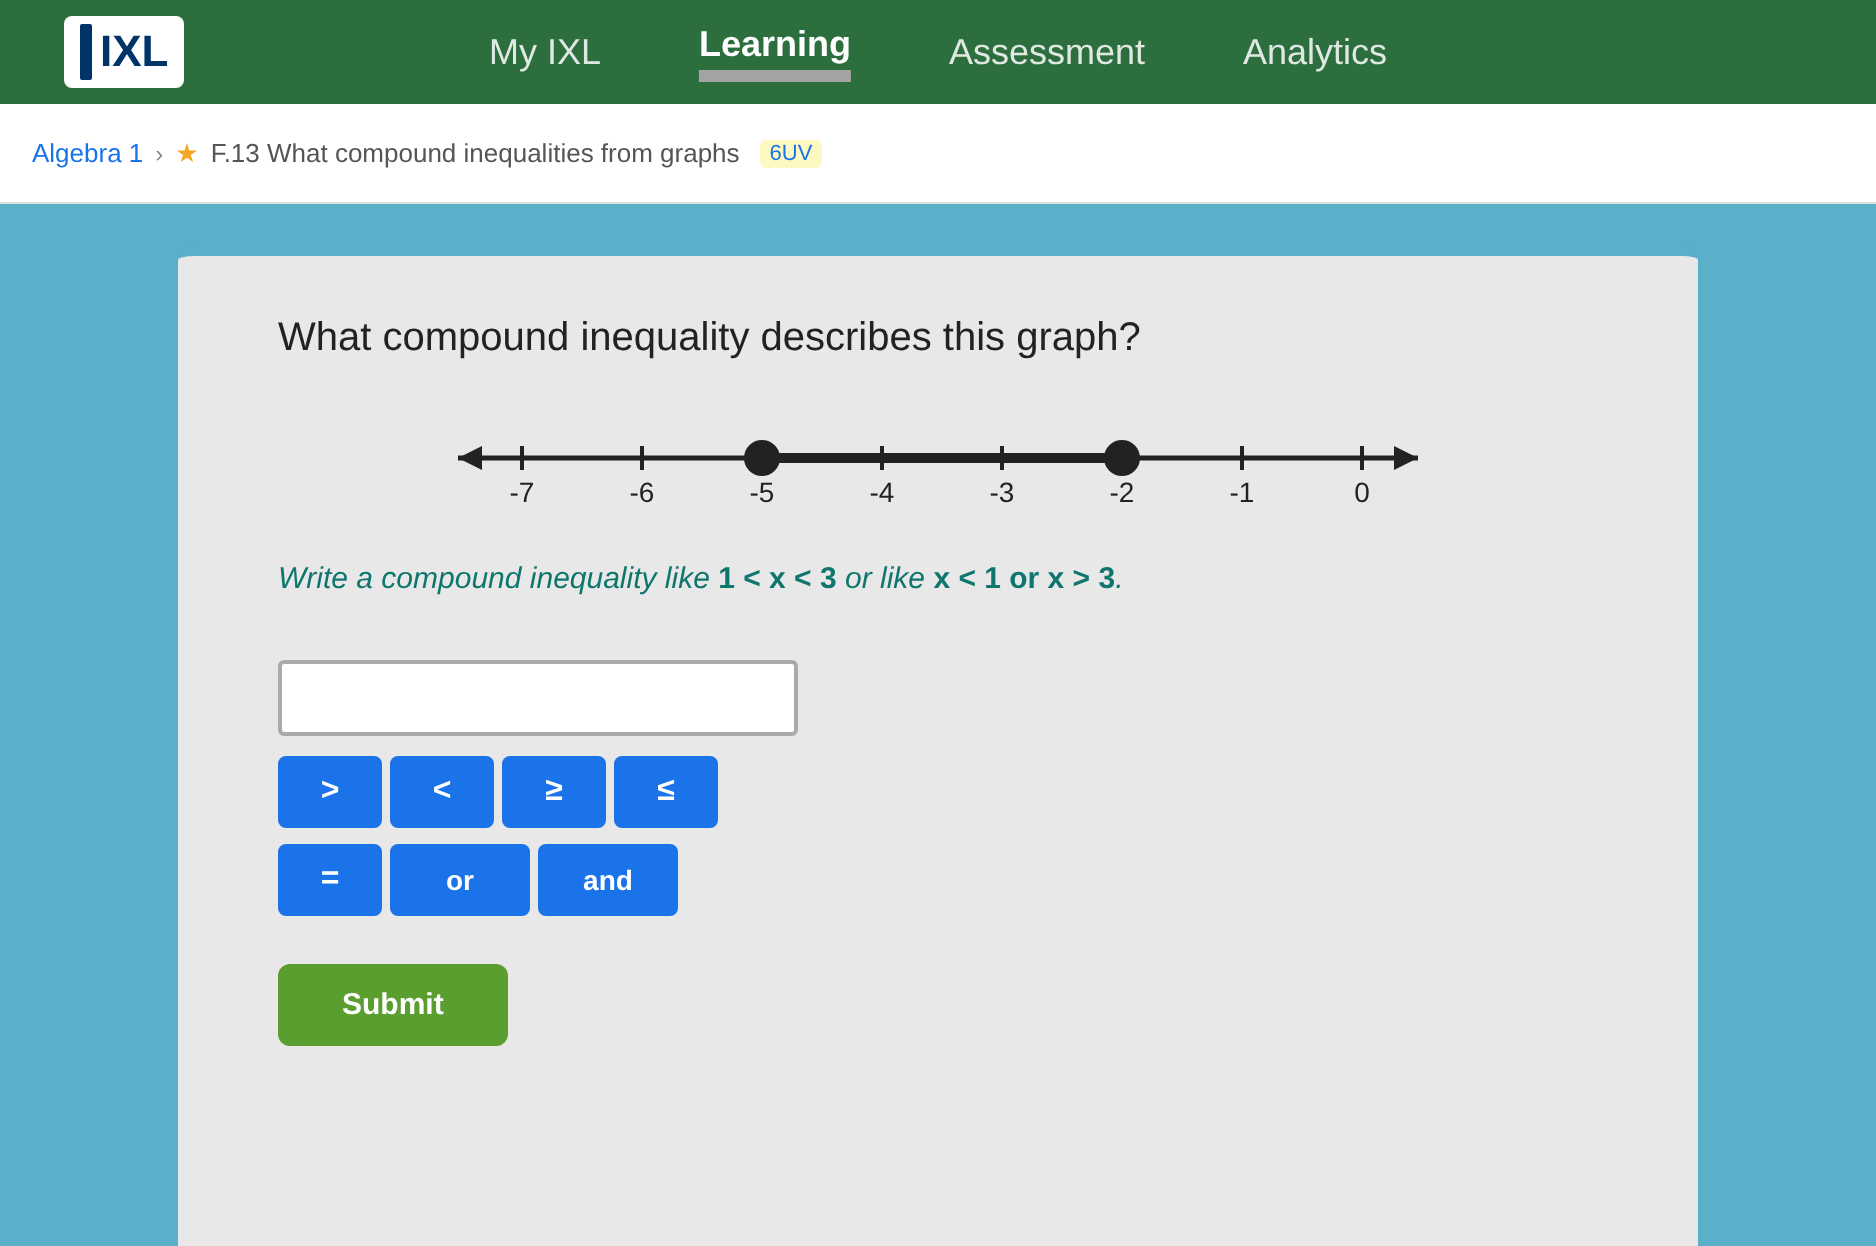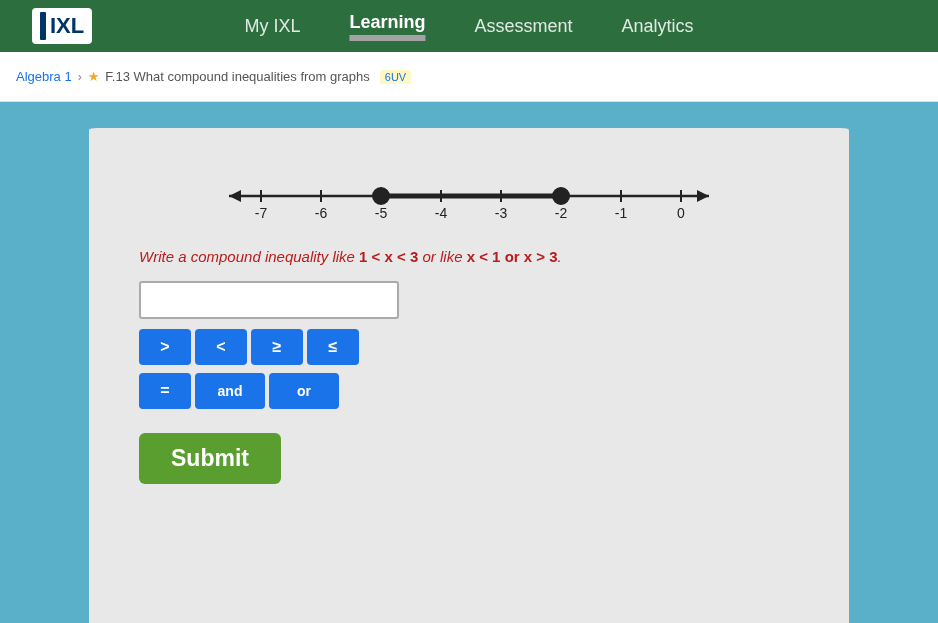--- a/index.html
+++ b/index.html
@@ -128,22 +128,22 @@
       height: 60px;
     }
     .number-line-svg {
       width: 100%;
       height: 60px;
     }
 
     
     .instruction {
       font-size: 15px;
-      color: #b91c1c;
-      margin-bottom: 16px;
+      color: #0f766e;
+      margin-bottom: 32px;
       font-style: italic;
     }
     .instruction strong {
       font-style: normal;
       font-weight: 700;
     }
     .instruction em {
       font-style: italic;
     }
 
@@ -202,21 +202,21 @@
       justify-content: center;
     }
 
     
     .submit-btn {
       background: #5a9e2f;
       color: white;
       border: none;
       border-radius: 6px;
       padding: 12px 32px;
-      font-size: 23px;
+      font-size: 15px;
       font-weight: 700;
       cursor: pointer;
       margin-top: 4px;
     }
 
     
     .work-it-out {
       position: absolute;
       bottom: 16px;
       right: 30px;
@@ -247,20 +247,21 @@
   <span class="breadcrumb-chevron">›</span>
   <span class="star-icon">★</span>
   <span>F.13 What compound inequalities from graphs</span>
   <span class="skill-code">6UV</span>
 </div>
 
 <div class="main-bg">
   <div class="content-card">
 
     
+    <div class="question-text">What compound inequality describes this graph?</div>
 
     
     <div class="number-line-container">
       <svg class="number-line-svg" viewBox="0 0 520 60" xmlns="http://www.w3.org/2000/svg">
 
         <line x1="20" y1="28" x2="500" y2="28" stroke="#222" stroke-width="2.5"></line>
 
         <polygon points="20,28 32,22 32,34" fill="#222"></polygon>
 
         <polygon points="500,28 488,22 488,34" fill="#222"></polygon>
@@ -309,22 +310,22 @@
     <div class="btn-grid">
       <button class="sym-btn">&gt;</button>
       <button class="sym-btn">&lt;</button>
       <button class="sym-btn">≥</button>
       <button class="sym-btn">≤</button>
     </div>
 
     
     <div class="btn-grid-row2">
       <button class="sym-btn">=</button>
+      <button class="word-btn">or</button>
       <button class="word-btn">and</button>
-      <button class="word-btn">or</button>
     </div>
 
     
     <button class="submit-btn">Submit</button>
 
     
     <a class="work-it-out">Work it out</a>
   </div>
 </div>
 

